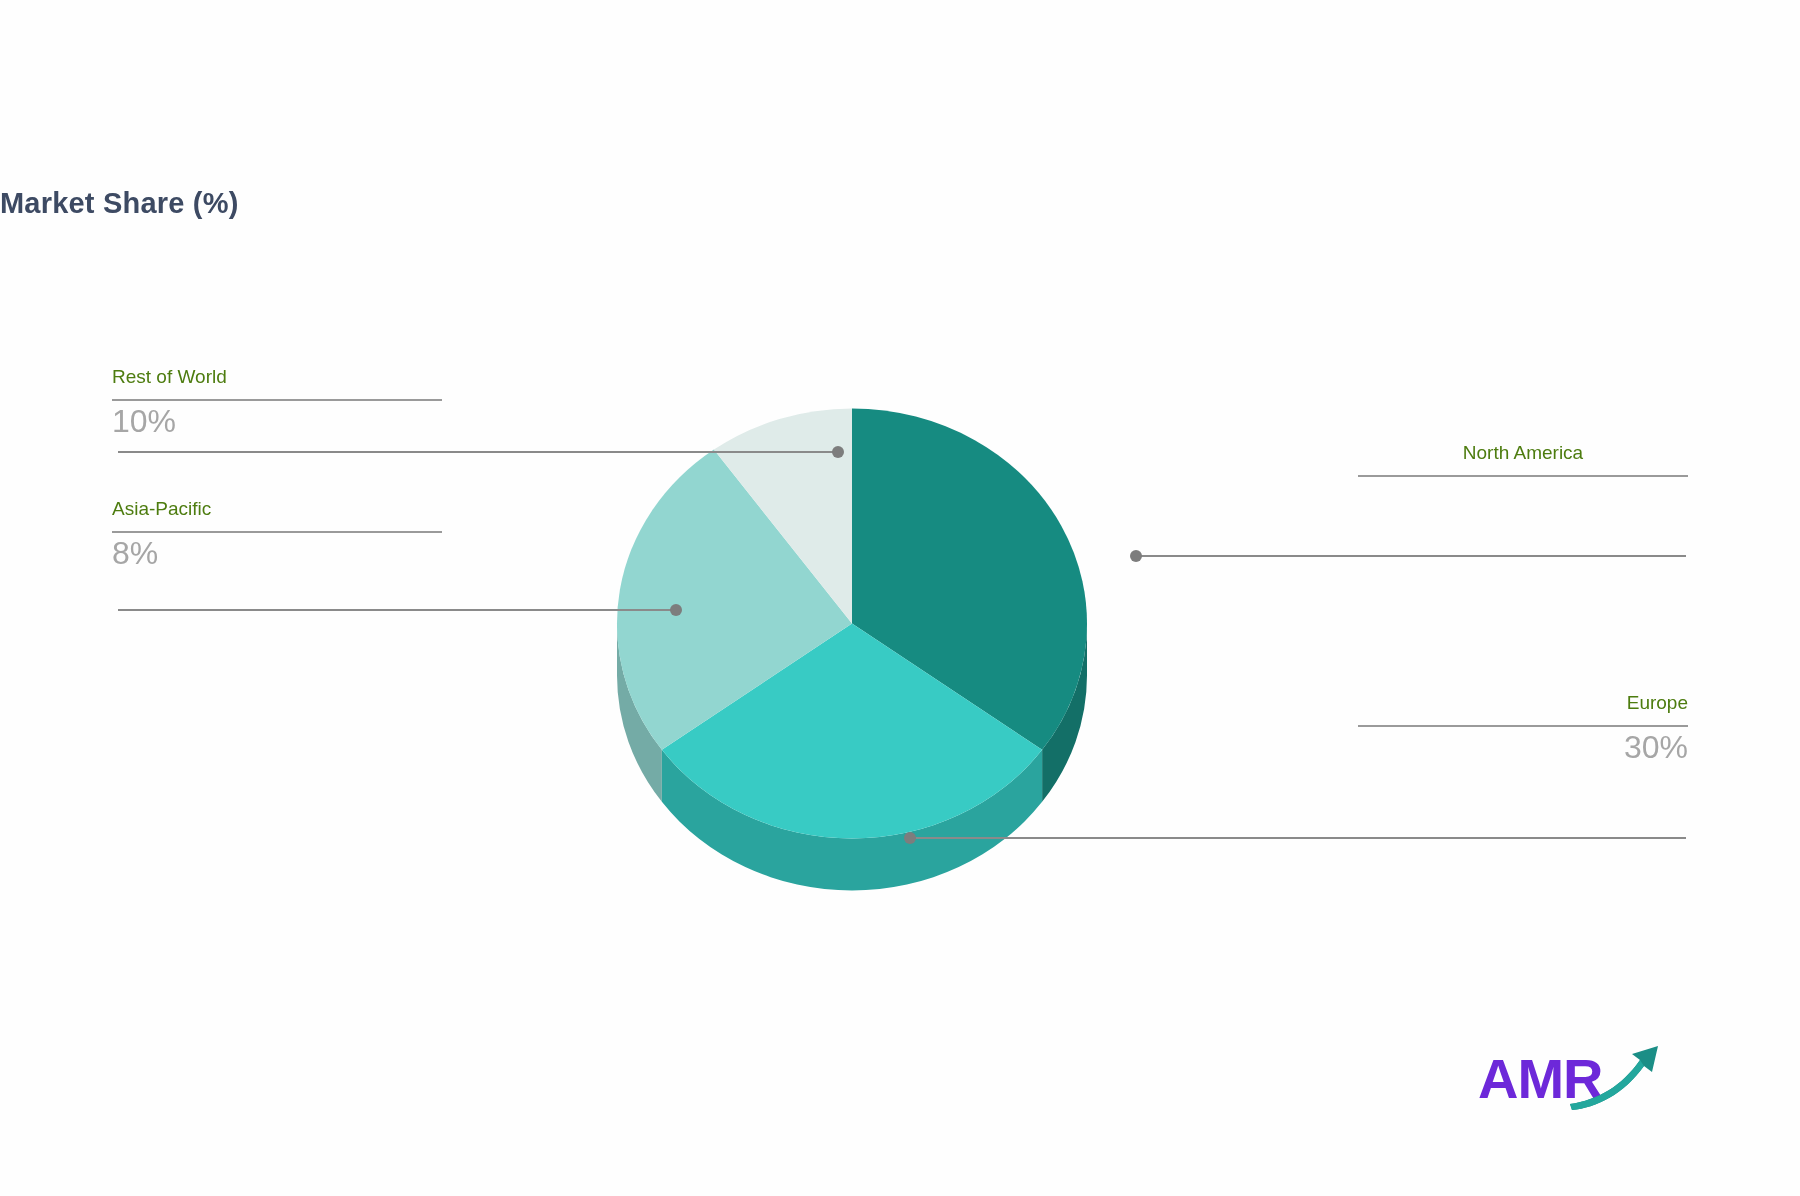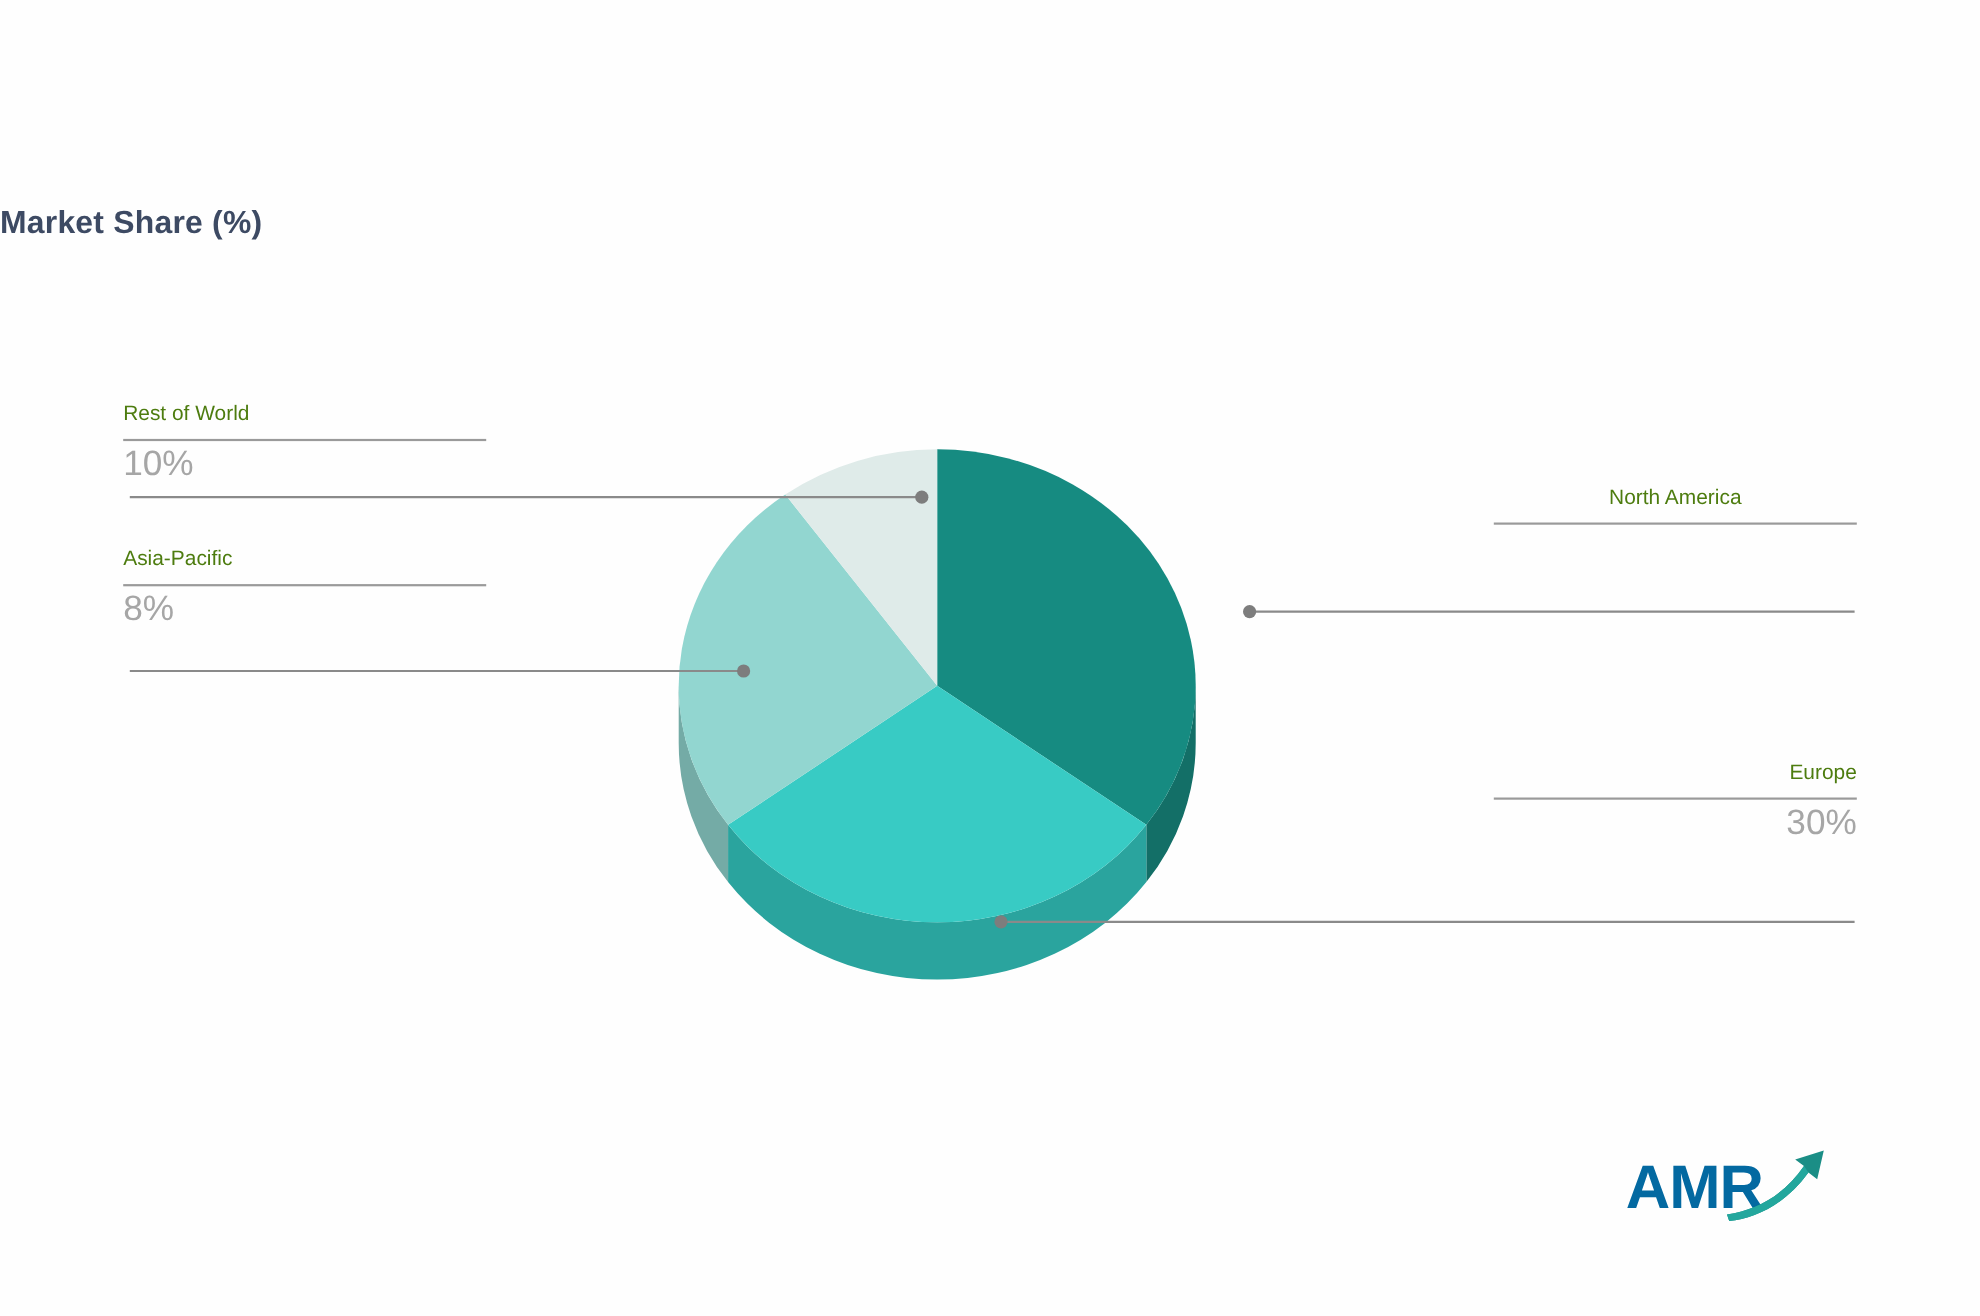--- a/index.html
+++ b/index.html
@@ -91,21 +91,21 @@
     left: 1478px;
     top: 1040px;
     width: 200px;
     height: 78px;
   }
   #amr-logo .amr-text {
     position: absolute;
     left: 0; top: 6px;
     font-size: 56px;
     font-weight: bold;
-    color: #0369a1;
+    color: #6d28d9;
     letter-spacing: -1px;
     font-family: "Liberation Sans", sans-serif;
   }
   #amr-logo .amr-arrow {
     position: absolute;
     left: 88px; top: 4px;
   }
 </style>
 </head>
 <body>

